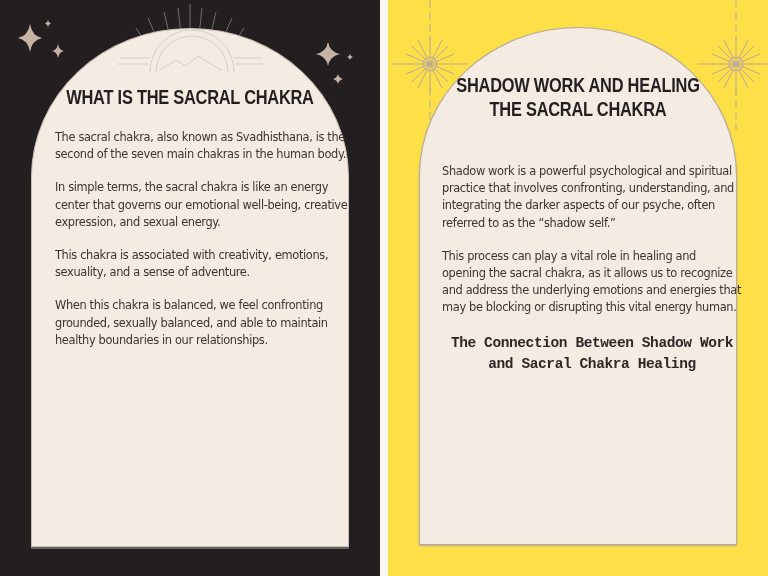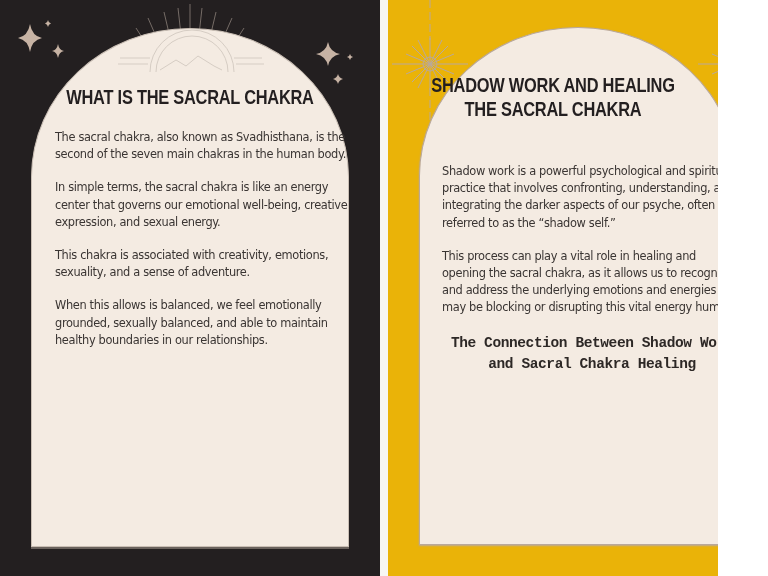--- a/index.html
+++ b/index.html
@@ -1,19 +1,19 @@
 <!DOCTYPE html>
 <html><head>
 <meta charset="utf-8">
 <style>
   html, body { margin:0; padding:0; }
   body { width:768px; height:576px; position:relative; overflow:hidden; background:#ffffff; font-family:"DejaVu Sans", sans-serif; }
   .panel { position:absolute; top:0; height:576px; overflow:hidden; }
   .panel-left { left:0; width:380px; background:#231f20; }
-  .panel-right { left:388px; width:330px; background:#eab308; }
+  .panel-right { left:388px; width:380px; background:#fde047; }
   .divider { position:absolute; left:380px; top:0; width:8px; height:576px; background:#f7f6f3; }
   .arch { position:absolute; background:#f4ebe2; border-radius:160px 160px 0 0 / 150px 150px 0 0; box-sizing:border-box; }
   .arch-left { left:31px; top:28px; width:318px; height:519px; border:1px solid #c9beb4; box-shadow:0 2px 0 #6a625d; }
   .arch-right { left:31px; top:27px; width:318px; height:518px; border:1.5px solid #b9a89b; box-shadow:0 1px 2px #b9a89b; }
   .title { position:absolute; left:0; width:100%; text-align:center; font-family:"Liberation Sans", sans-serif; font-weight:bold; color:#231f20; letter-spacing:-0.3px; transform:scaleX(0.82); transform-origin:center; }
   .title-left { top:86px; font-size:20px; }
   .title-right { top:73px; font-size:20px; line-height:24px; }
   .body { position:absolute; font-family:"DejaVu Sans", sans-serif; font-size:11.4px; line-height:17.2px; color:#3a3533; letter-spacing:-0.35px; }
   .body p { margin:0 0 16px 0; }
   .body-left { left:55px; top:129px; width:300px; }
@@ -63,21 +63,21 @@
     <path d="M40 16 Q40.5 18.5 43 19 Q40.5 19.5 40 22 Q39.5 19.5 37 19 Q39.5 18.5 40 16 Z" fill="#c7b3a4"></path>
     <path d="M28 36 Q29 40 33 41 Q29 42 28 46 Q27 42 23 41 Q27 40 28 36 Z" fill="#c7b3a4"></path>
   </svg>
 
   <div class="title title-left">WHAT IS THE SACRAL CHAKRA</div>
 
   <div class="body body-left">
     <p>The sacral chakra, also known as Svadhisthana, is the second of the seven main chakras in the human body.</p>
     <p>In simple terms, the sacral chakra is like an energy center that governs our emotional well-being, creative expression, and sexual energy.</p>
     <p>This chakra is associated with creativity, emotions, sexuality, and a sense of adventure.</p>
-    <p>When this allows is balanced, we feel emotionally grounded, sexually balanced, and able to maintain healthy boundaries in our relationships.</p>
+    <p>When this chakra is balanced, we feel confronting grounded, sexually balanced, and able to maintain healthy boundaries in our relationships.</p>
   </div>
 </div>
 
 <div class="divider"></div>
 
 <div class="panel panel-right">
 
   <svg width="90" height="140" style="left:0;top:0;">
     <g stroke="#b9a89b" stroke-width="1" fill="none">
       <line x1="42" y1="0" x2="42" y2="40" stroke-dasharray="8 4"></line>

